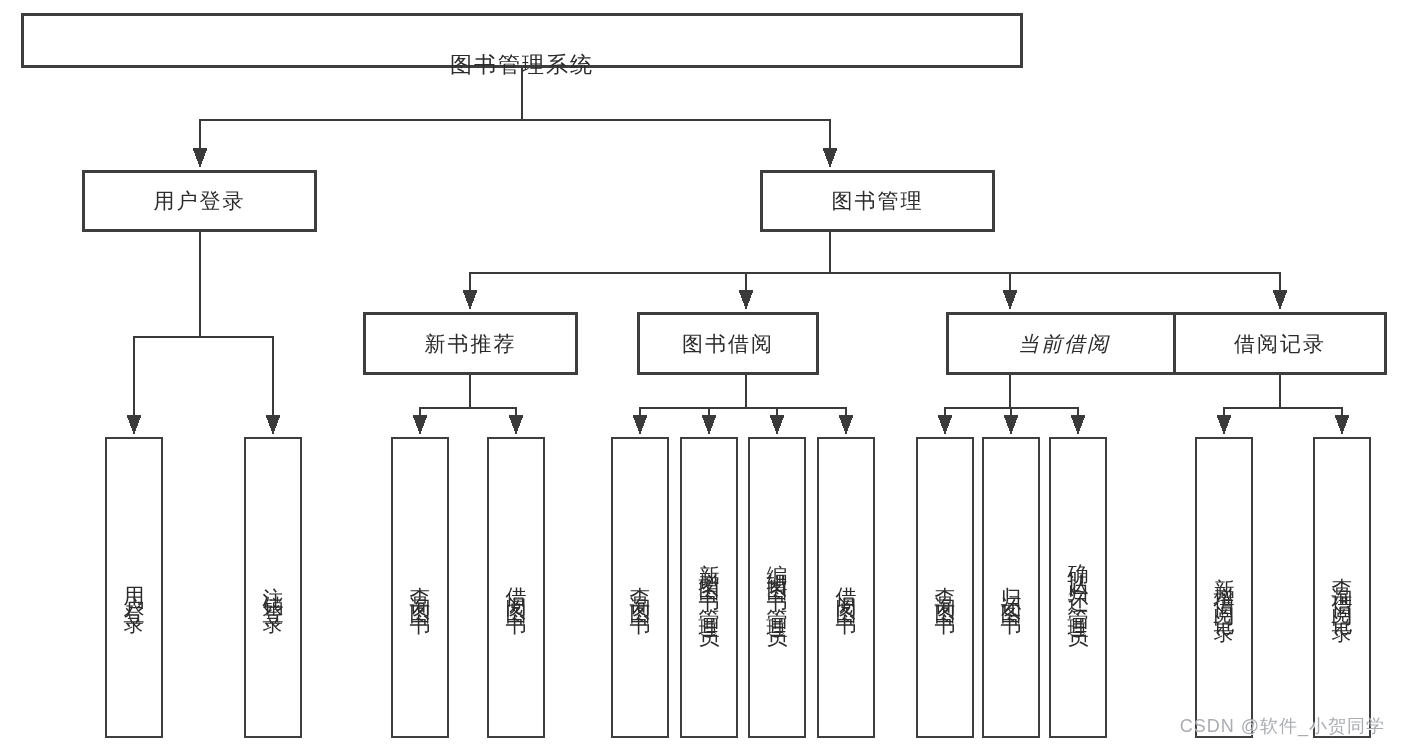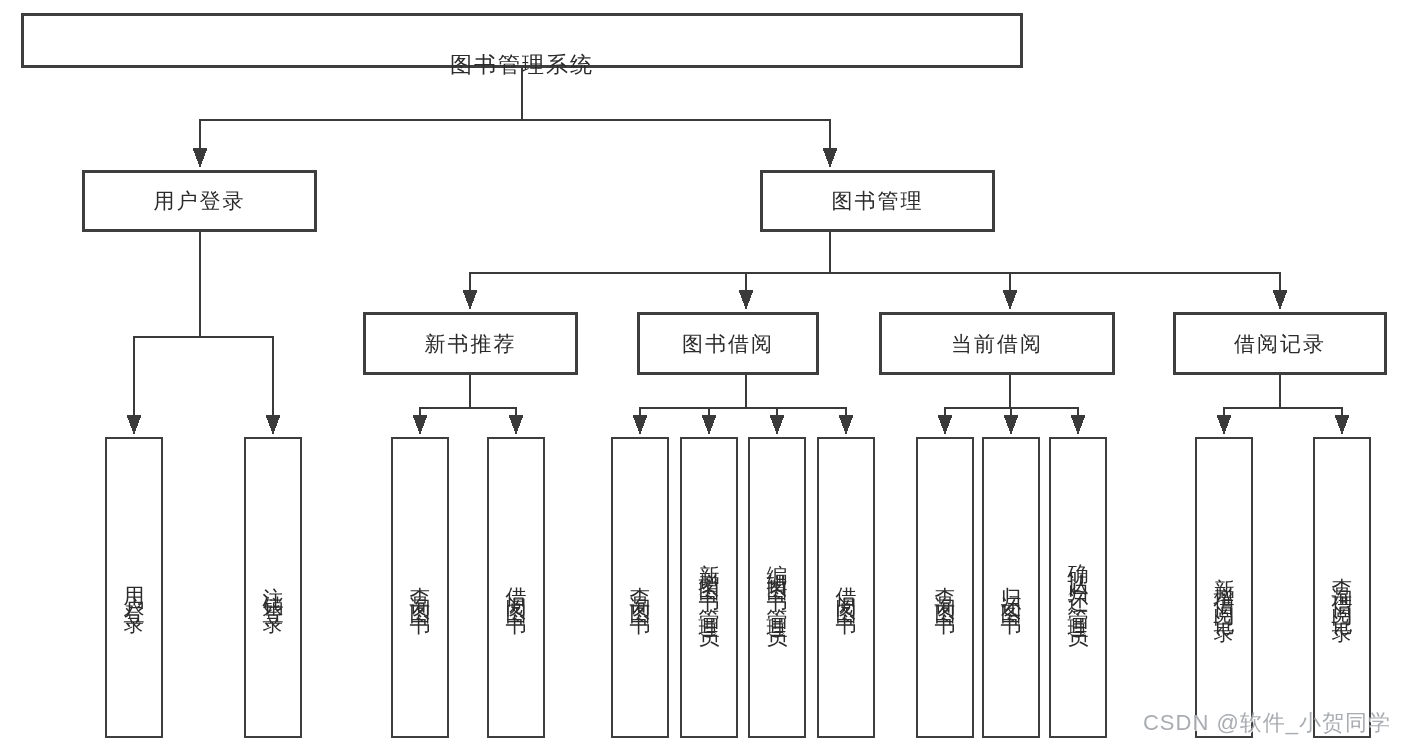--- a/index.html
+++ b/index.html
@@ -14,21 +14,21 @@
     color:#2b2b2b;
   }
   .hlabel { font-size:21px; letter-spacing:2px; white-space:nowrap; }
   .root .hlabel { font-size:22px;margin-top:48px; }
   .vlabel {
     writing-mode:vertical-rl; text-orientation:mixed;
     font-size:21px; line-height:1.15; letter-spacing:9px; white-space:nowrap;
   }
   .leaf { width:58px; top:437px; height:301px; border-width:2.5px; }
   .watermark {
-    position:absolute; right:14px; bottom:9px; font-size:22px;
+    position:absolute; right:20px; bottom:9px; font-size:18px;
     color:rgba(164,168,173,0.95); text-shadow:1px 1px 0 rgba(255,255,255,0.85);
     white-space:nowrap; z-index:5; letter-spacing:1px;
   }
 </style>
 </head>
 <body>
 
 <div id="canvas">
 
   <svg id="wires" width="1405" height="747" viewBox="0 0 1405 747" shape-rendering="crispEdges">
@@ -110,21 +110,21 @@
   <div class="node" style="left:712px; top:170px; width:235px; height:62px;margin-left:48px;">
     <span class="hlabel">图书管理</span>
   </div>
 
   <div class="node" style="left:363px; top:312px; width:215px; height:63px;">
     <span class="hlabel">新书推荐</span>
   </div>
   <div class="node" style="left:637px; top:312px; width:182px; height:63px;">
     <span class="hlabel">图书借阅</span>
   </div>
-  <div class="node" style="left:879px; top:312px; width:236px; height:63px;">
+  <div class="node" style="left:946px; top:312px; width:236px; height:63px;font-style:italic;">
     <span class="hlabel">当前借阅</span>
   </div>
   <div class="node" style="left:1173px; top:312px; width:214px; height:63px;">
     <span class="hlabel">借阅记录</span>
   </div>
 
   <div class="node leaf" style="left:105px;">
     <span class="vlabel">用户登录</span>
   </div>
   <div class="node leaf" style="left:244px;">

